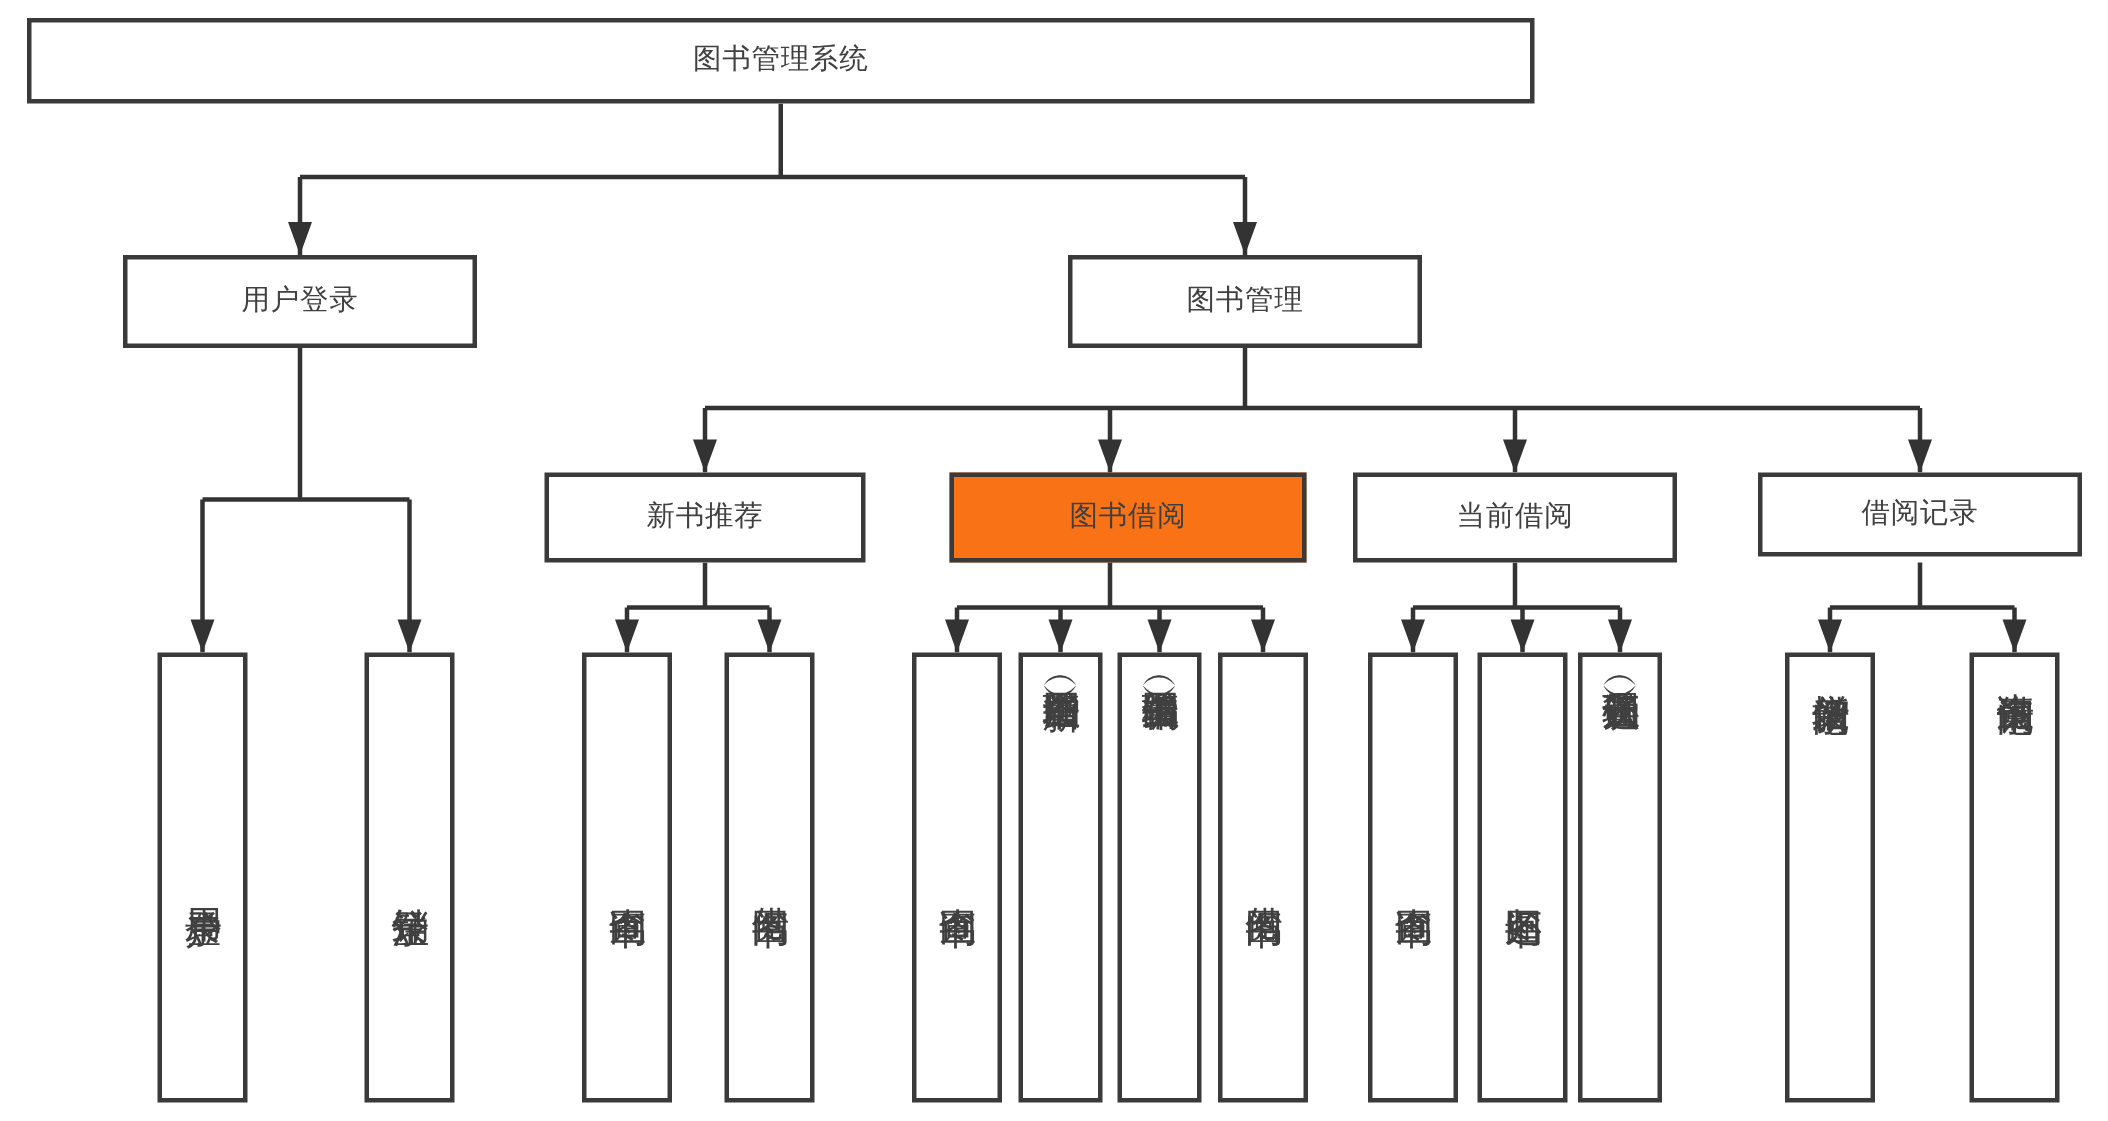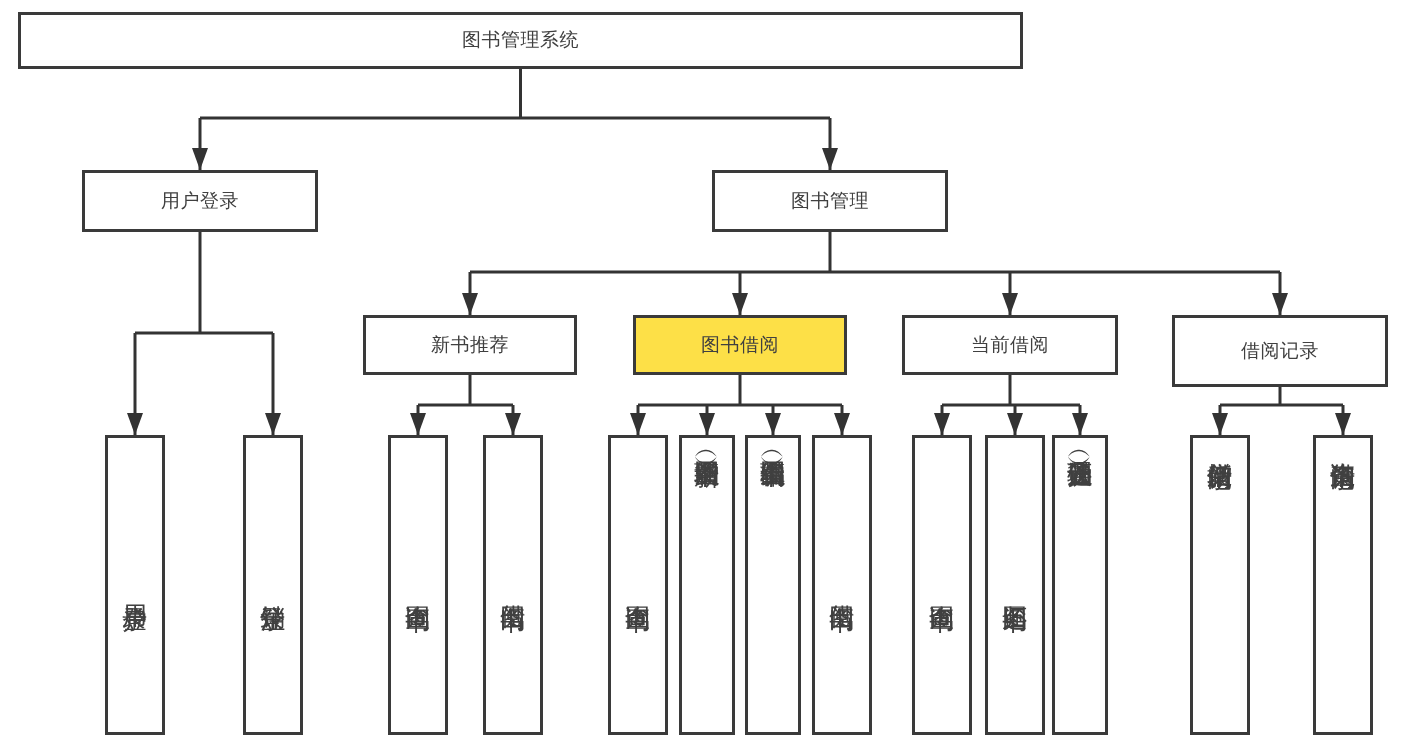--- a/index.html
+++ b/index.html
@@ -132,27 +132,27 @@
       </div>
       <div class="node horiz" style="left: 82px; top: 170px; width: 236px; height: 62px; border-color: rgb(58, 58, 58); background: rgb(255, 255, 255);">
         <span class="label" style="color: rgb(64, 64, 64);">用户登录</span>
       </div>
       <div class="node horiz" style="left: 712px; top: 170px; width: 236px; height: 62px; border-color: rgb(58, 58, 58); background: rgb(255, 255, 255);">
         <span class="label" style="color: rgb(64, 64, 64);">图书管理</span>
       </div>
       <div class="node horiz" style="left: 363px; top: 315px; width: 214px; height: 60px; border-color: rgb(58, 58, 58); background: rgb(255, 255, 255); font-family: Liberation Serif, serif;">
         <span class="label" style="color: rgb(64, 64, 64);">新书推荐</span>
       </div>
-      <div class="node horiz" style="left: 633px; top: 315px; width: 214px; height: 60px; border-color: rgb(58, 58, 58); background: #fde047;">
+      <div class="node horiz" style="left: 633px; top: 315px; width: 238px; height: 60px; border-color: rgb(58, 58, 58); background: #f97316;">
         <span class="label" style="color: rgb(64, 64, 64);">图书借阅</span>
       </div>
       <div class="node horiz" style="left: 902px; top: 315px; width: 216px; height: 60px; border-color: rgb(58, 58, 58); background: rgb(255, 255, 255);">
         <span class="label" style="color: rgb(64, 64, 64);">当前借阅</span>
       </div>
-      <div class="node horiz" style="left: 1172px; top: 315px; width: 216px; height: 72px; border-color: rgb(58, 58, 58); background: rgb(255, 255, 255);">
+      <div class="node horiz" style="left: 1172px; top: 315px; width: 216px; height: 56px; border-color: rgb(58, 58, 58); background: rgb(255, 255, 255);">
         <span class="label" style="color: rgb(64, 64, 64);">借阅记录</span>
       </div>
       <div class="node vert centered" style="left: 105px; top: 435px; width: 60px; height: 300px; border-color: rgb(58, 58, 58); background: rgb(255, 255, 255);">
         <span class="label" style="color: rgb(64, 64, 64);">用户登录</span>
       </div>
       <div class="node vert centered" style="left: 243px; top: 435px; width: 60px; height: 300px; border-color: rgb(58, 58, 58); background: rgb(255, 255, 255);">
         <span class="label" style="color: rgb(64, 64, 64);">注销登录</span>
       </div>
       <div class="node vert centered" style="left: 388px; top: 435px; width: 60px; height: 300px; border-color: rgb(58, 58, 58); background: rgb(255, 255, 255);">
         <span class="label" style="color: rgb(64, 64, 64);">查询图书</span>

